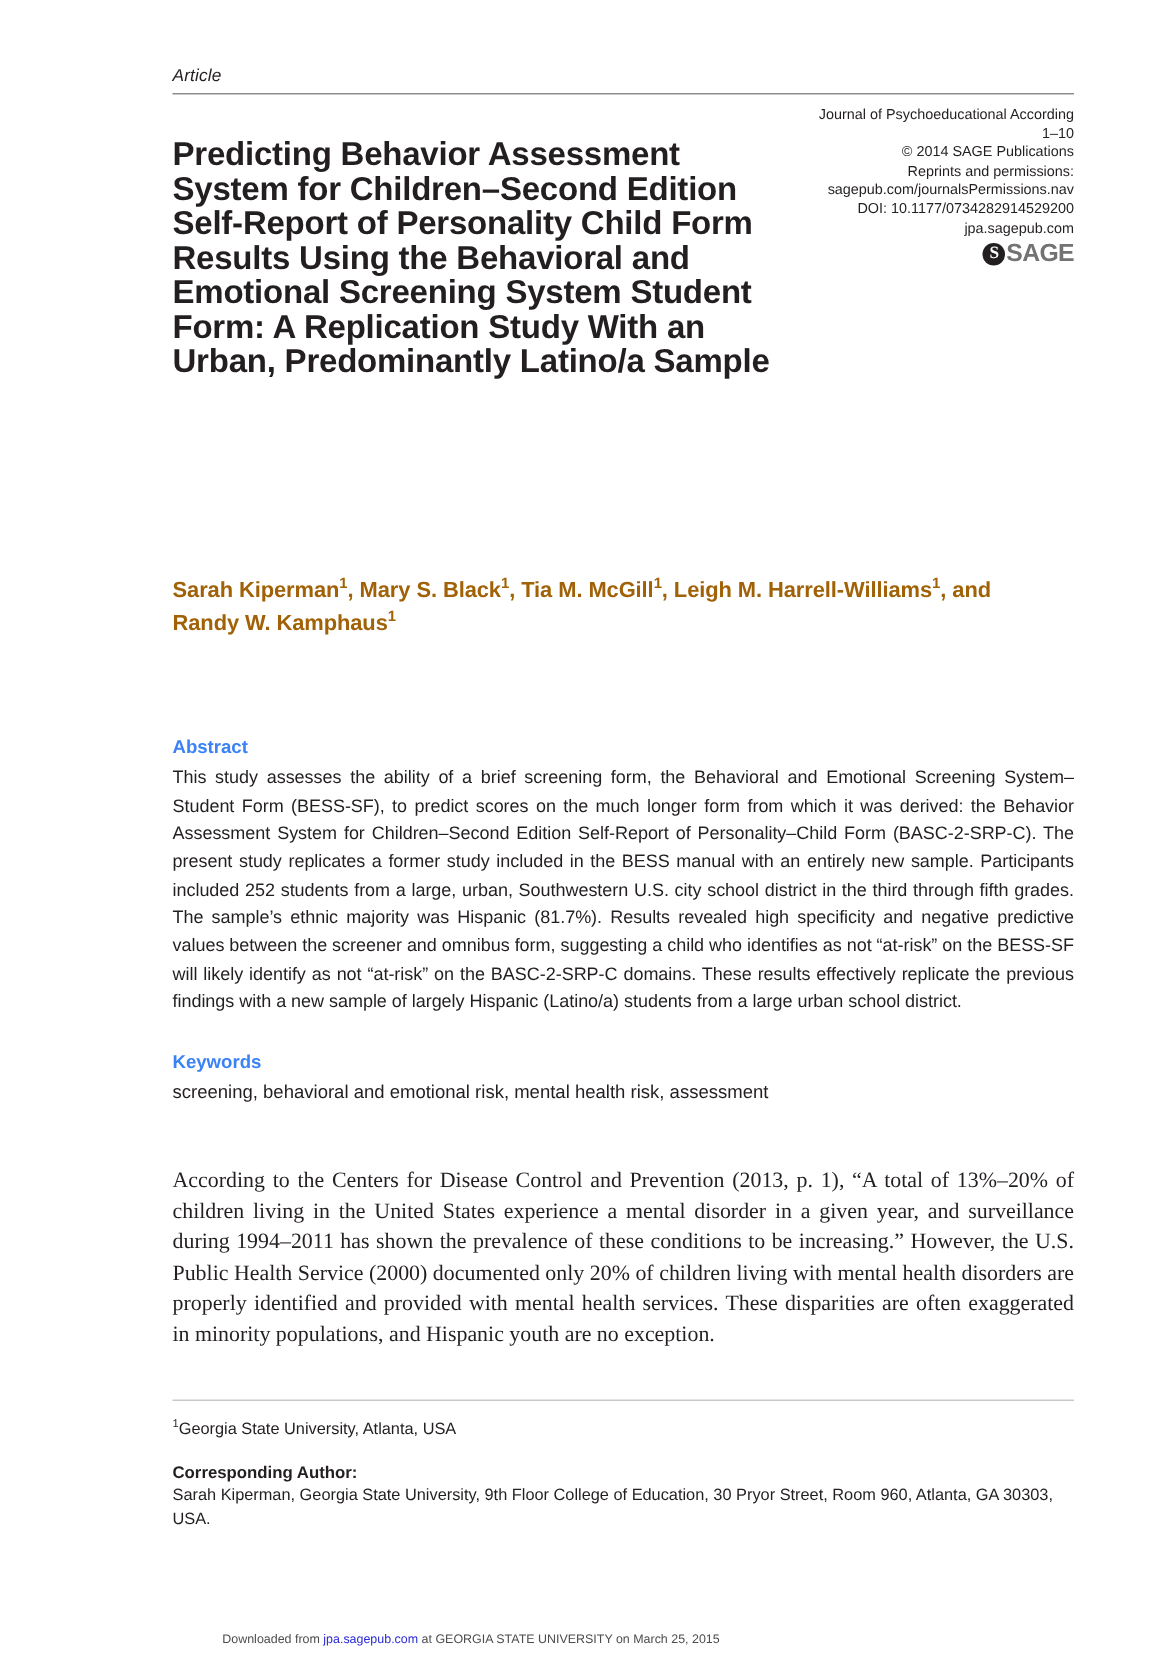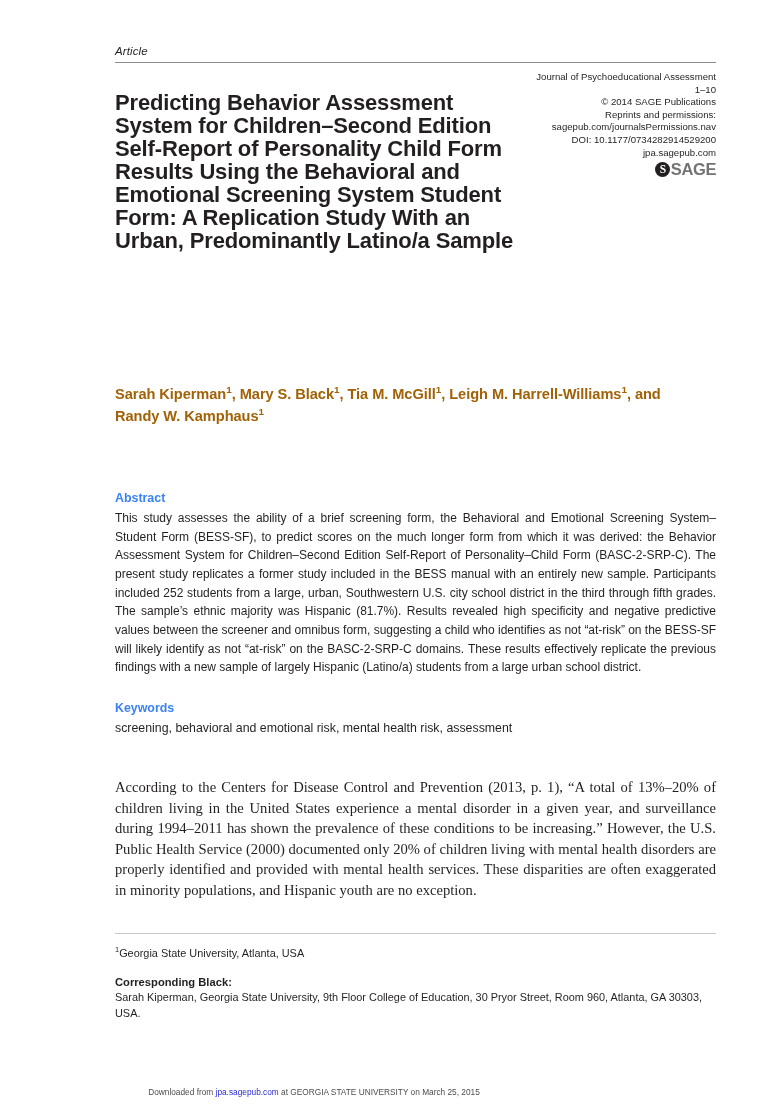--- a/index.html
+++ b/index.html
@@ -215,21 +215,21 @@
 
 <div class="page">
   <div class="content">
 
     <div class="runhead">Article</div>
     <div class="rule-head"></div>
 
     <div class="header-row">
 
       <div class="journal-meta">
-        <div>Journal of Psychoeducational Assessment</div>
+        <div>Journal of Psychoeducational According</div>
         <div>1–10</div>
         <div>© 2014 SAGE Publications</div>
         <div>Reprints and permissions:</div>
         <div>sagepub.com/journalsPermissions.nav</div>
         <div>DOI: 10.1177/0734282914529200</div>
         <div>jpa.sagepub.com</div>
         <div class="sage-logo">
           <span class="sage-mark">S</span>
             <span class="sage-word">SAGE</span>
         </div>
@@ -249,21 +249,21 @@
       <div class="sec-head">Keywords</div>
       <div class="keywords-body">screening, behavioral and emotional risk, mental health risk, assessment</div>
     </div>
 
     <div class="body-block">
       <p class="body-para">According to the Centers for Disease Control and Prevention (2013, p. 1), “A total of 13%–20% of children living in the United States experience a mental disorder in a given year, and surveillance during 1994–2011 has shown the prevalence of these conditions to be increasing.” However, the U.S. Public Health Service (2000) documented only 20% of children living with mental health disorders are properly identified and provided with mental health services. These disparities are often exaggerated in minority populations, and Hispanic youth are no exception.</p>
     </div>
 
     <div class="rule-foot"></div>
     <div class="affiliation"><sup>1</sup><span>Georgia State University, Atlanta, USA</span></div>
-    <div class="corr-head">Corresponding Black:</div>
+    <div class="corr-head">Corresponding Author:</div>
     <div class="corr-body">Sarah Kiperman, Georgia State University, 9th Floor College of Education, 30 Pryor Street, Room 960, Atlanta, GA 30303, USA.</div>
 
   </div>
 
   <div class="download-footer">
     <span>Downloaded from </span><span class="download-link">jpa.sagepub.com</span><span> at GEORGIA STATE UNIVERSITY on March 25, 2015</span>
   </div>
 </div>
 
 </body></html>

